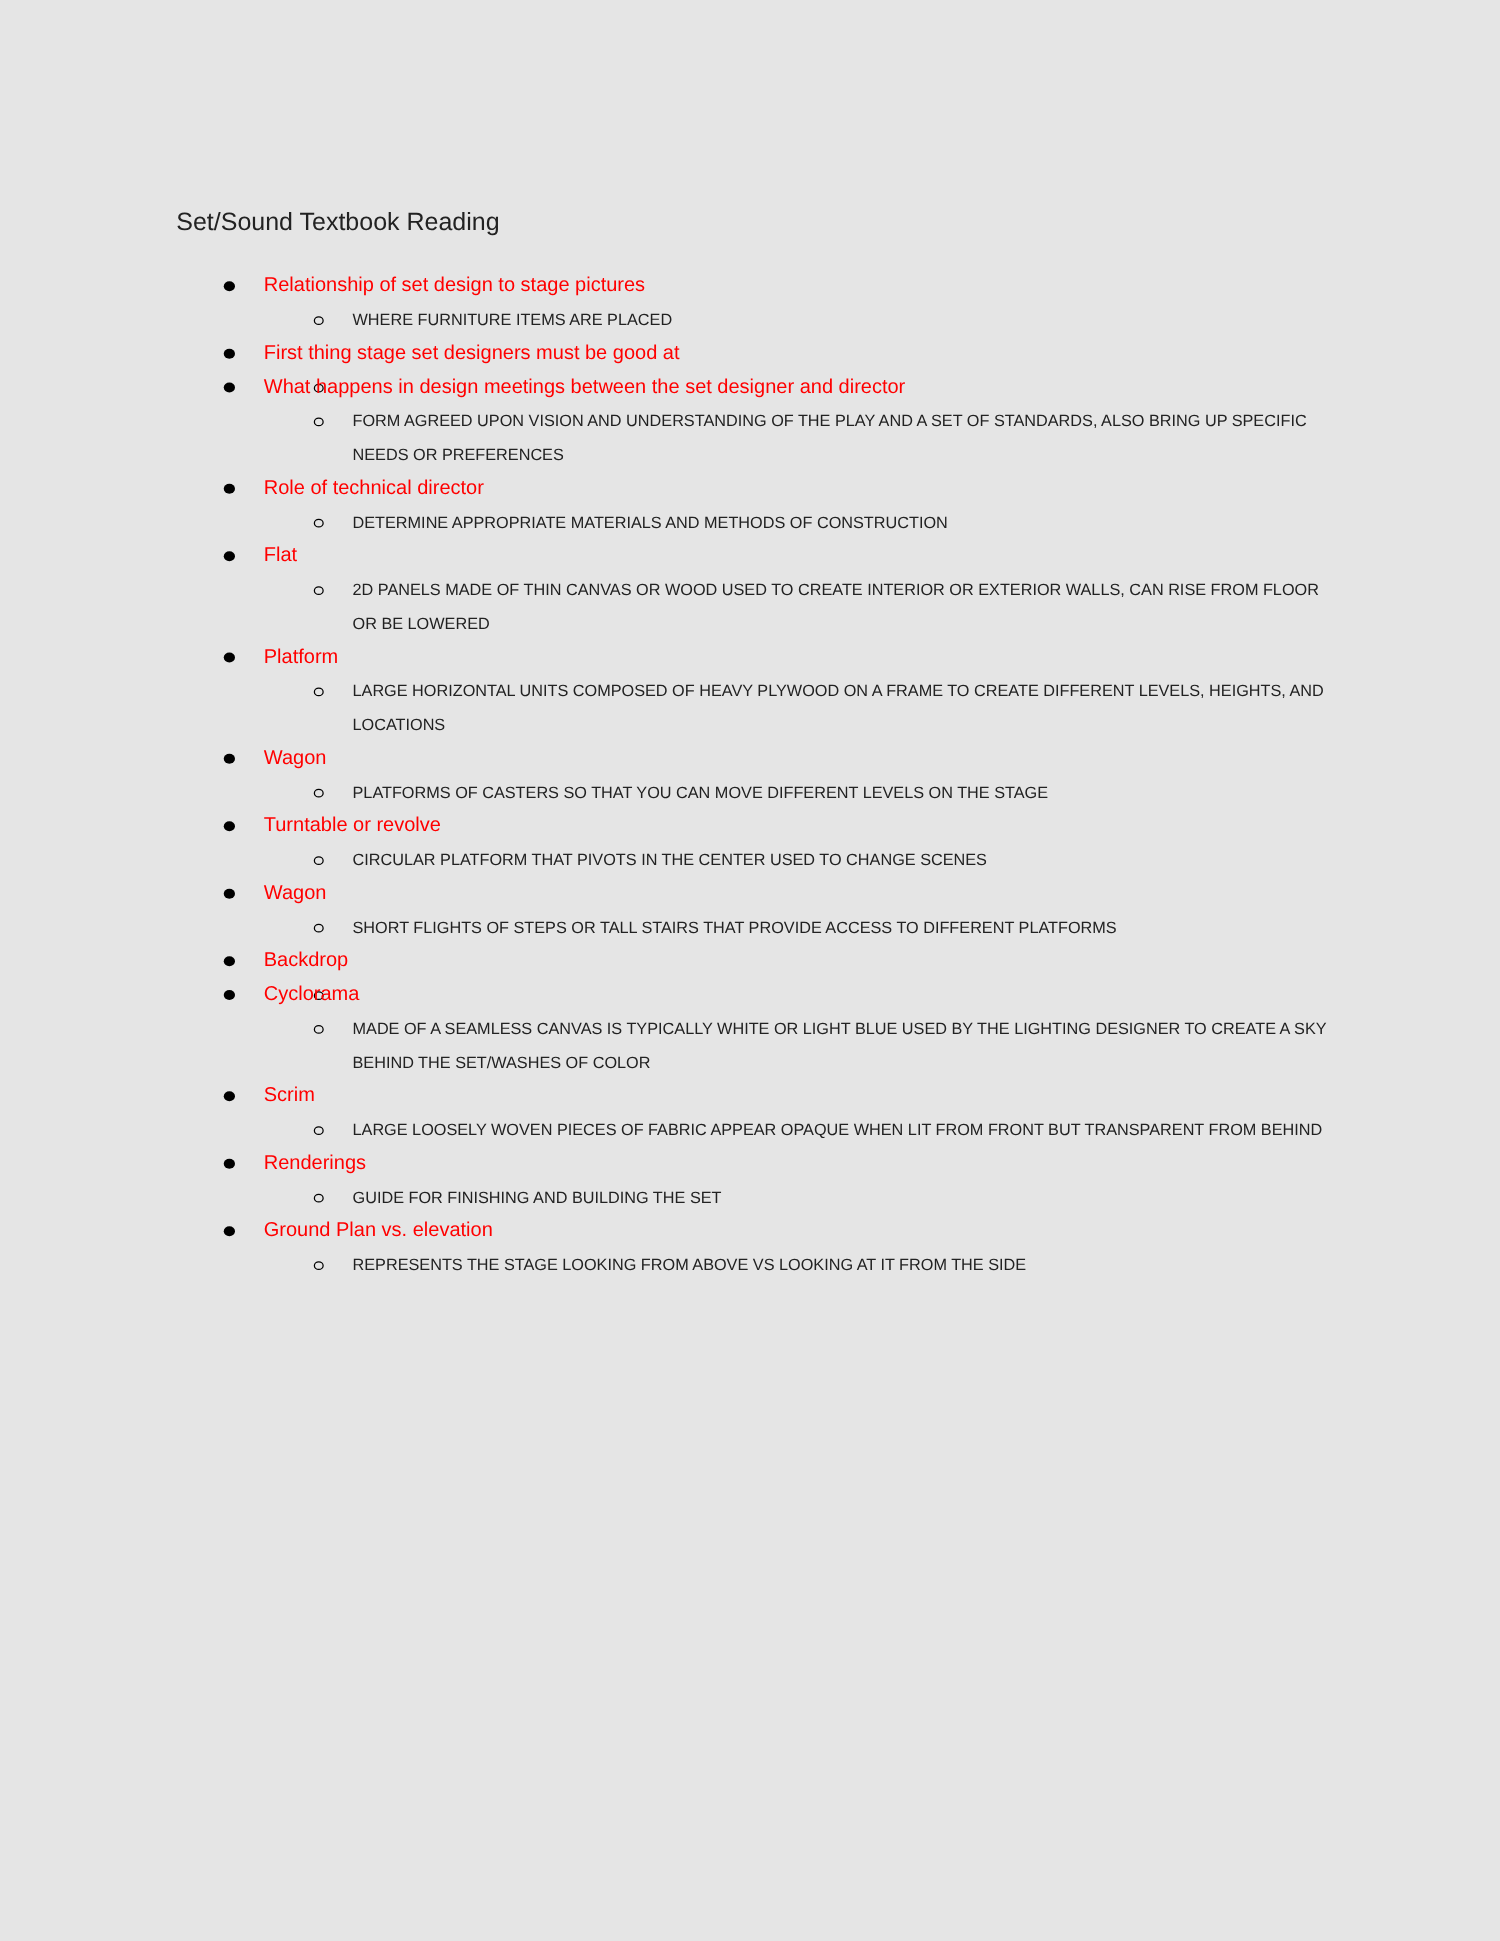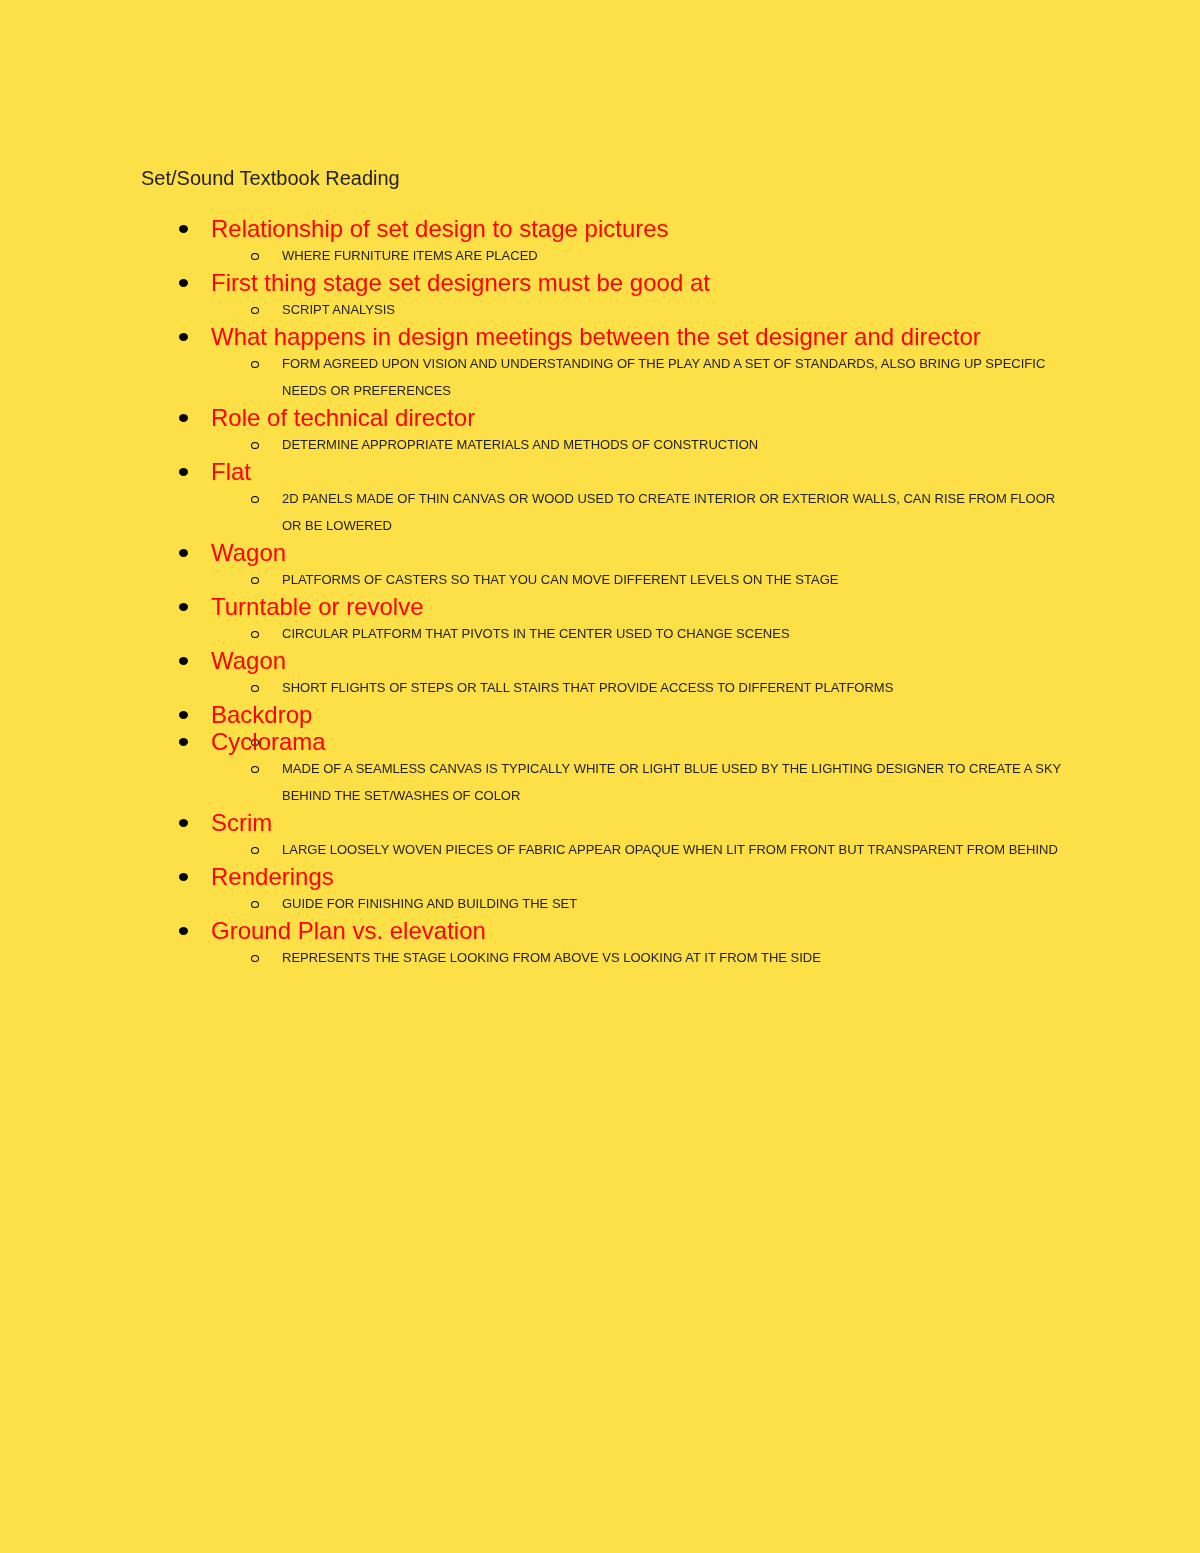--- a/index.html
+++ b/index.html
@@ -13,21 +13,21 @@
       position: relative;
       font-family: "Liberation Sans", sans-serif;
       color: #222222;
     }
     .page {
       position: absolute;
       left: 0;
       top: 0;
       width: 1200px;
       height: 1553px;
-      background: #fde047;
+      background: #e5e5e5;
     }
     .doc-title {
       position: absolute;
       left: 141px;
       top: 165px;
       font-size: 20px;
       line-height: 27px;
       color: #222222;
       margin: 0;
       font-weight: normal;
@@ -42,21 +42,21 @@
       list-style: none;
     }
     .topic {
       position: relative;
       margin: 0;
       padding: 0;
     }
     .topic-row {
       position: relative;
       padding-left: 70px;
-      font-size: 24px;
+      font-size: 16px;
       line-height: 27px;
       color: #ff0000;
     }
     .bullet-filled {
       position: absolute;
       left: 38px;
       top: 10px;
       width: 9px;
       height: 8px;
       border-radius: 50%;
@@ -103,21 +103,20 @@
             <span class="bullet-hollow"></span>
             <span class="sub-text">WHERE FURNITURE ITEMS ARE PLACED</span>
           </li>
         </ul>
     </li>
     <li class="topic">
       <div class="topic-row"><span class="bullet-filled"></span><span>First thing stage set designers must be good at</span></div>
       <ul class="sub-list">
           <li class="sub-item">
             <span class="bullet-hollow"></span>
-            <span class="sub-text">SCRIPT ANALYSIS</span>
           </li>
         </ul>
     </li>
     <li class="topic">
       <div class="topic-row"><span class="bullet-filled"></span><span>What happens in design meetings between the set designer and director</span></div>
       <ul class="sub-list">
           <li class="sub-item">
             <span class="bullet-hollow"></span>
             <span class="sub-text">FORM AGREED UPON VISION AND UNDERSTANDING OF THE PLAY AND A SET OF STANDARDS, ALSO BRING UP SPECIFIC NEEDS OR PREFERENCES</span>
           </li>
@@ -131,20 +130,29 @@
             <span class="sub-text">DETERMINE APPROPRIATE MATERIALS AND METHODS OF CONSTRUCTION</span>
           </li>
         </ul>
     </li>
     <li class="topic">
       <div class="topic-row"><span class="bullet-filled"></span><span>Flat</span></div>
       <ul class="sub-list">
           <li class="sub-item">
             <span class="bullet-hollow"></span>
             <span class="sub-text">2D PANELS MADE OF THIN CANVAS OR WOOD USED TO CREATE INTERIOR OR EXTERIOR WALLS, CAN RISE FROM FLOOR OR BE LOWERED</span>
+          </li>
+        </ul>
+    </li>
+    <li class="topic">
+      <div class="topic-row"><span class="bullet-filled"></span><span>Platform</span></div>
+      <ul class="sub-list">
+          <li class="sub-item">
+            <span class="bullet-hollow"></span>
+            <span class="sub-text">LARGE HORIZONTAL UNITS COMPOSED OF HEAVY PLYWOOD ON A FRAME TO CREATE DIFFERENT LEVELS, HEIGHTS, AND LOCATIONS</span>
           </li>
         </ul>
     </li>
     <li class="topic">
       <div class="topic-row"><span class="bullet-filled"></span><span>Wagon</span></div>
       <ul class="sub-list">
           <li class="sub-item">
             <span class="bullet-hollow"></span>
             <span class="sub-text">PLATFORMS OF CASTERS SO THAT YOU CAN MOVE DIFFERENT LEVELS ON THE STAGE</span>
           </li>

